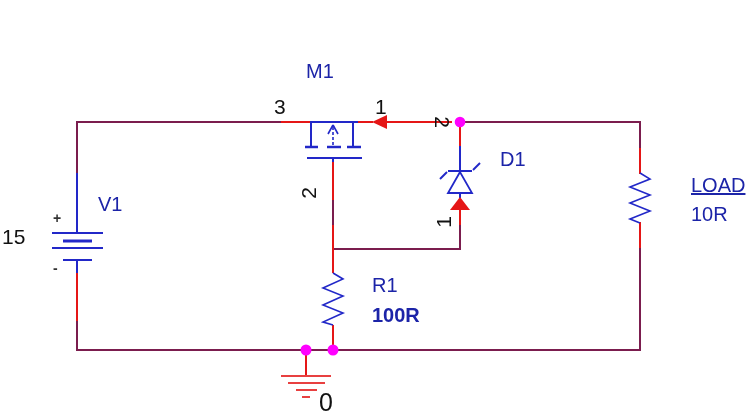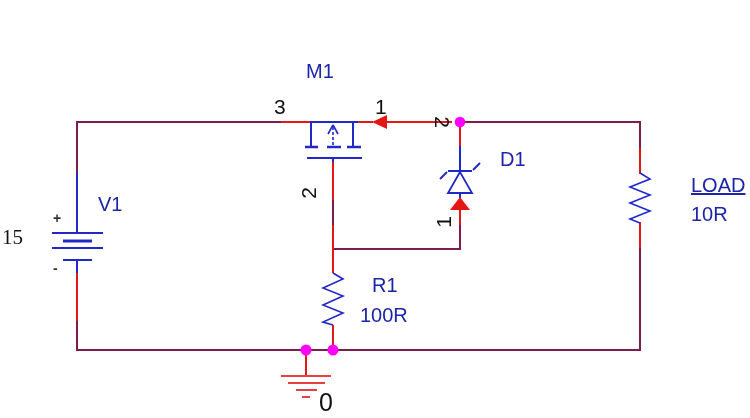--- a/index.html
+++ b/index.html
@@ -113,21 +113,21 @@
   <div class="rotbox pin-num rot90" style="left:430px;top:110px;">2</div>
   <div class="rotbox pin-num rotm90" style="left:297px;top:181px;">2</div>
   <div class="rotbox pin-num rotm90" style="left:432px;top:210px;">1</div>
 
   <div class="lbl blue" style="left:500px;top:148px;">D1</div>
 
   <div class="lbl blue underline" style="left:691px;top:174px;">LOAD</div>
   <div class="lbl blue" style="left:671px;top:203px;margin-left:20px;">10R</div>
 
   <div class="lbl blue" style="left:98px;top:193px;">V1</div>
-  <div class="lbl blk" style="left:2px;top:225px;font-family:Liberation Serif, serif;">15</div>
+  <div class="lbl blk" style="left:2px;top:225px;">15</div>
   <div class="sign" style="left:53px;top:210px;">+</div>
   <div class="sign" style="left:53px;top:260px;">-</div>
 
   <div class="lbl blue" style="left:372px;top:274px;text-align:right;">R1</div>
-  <div class="lbl blue" style="left:360px;top:304px;">100R</div>
+  <div class="lbl blue" style="left:372px;top:304px;font-weight:bold;">100R</div>
 
   <div class="lbl blk" style="left:319px;top:388px;font-size:25px;">0</div>
 </div>
 
 </body></html>

